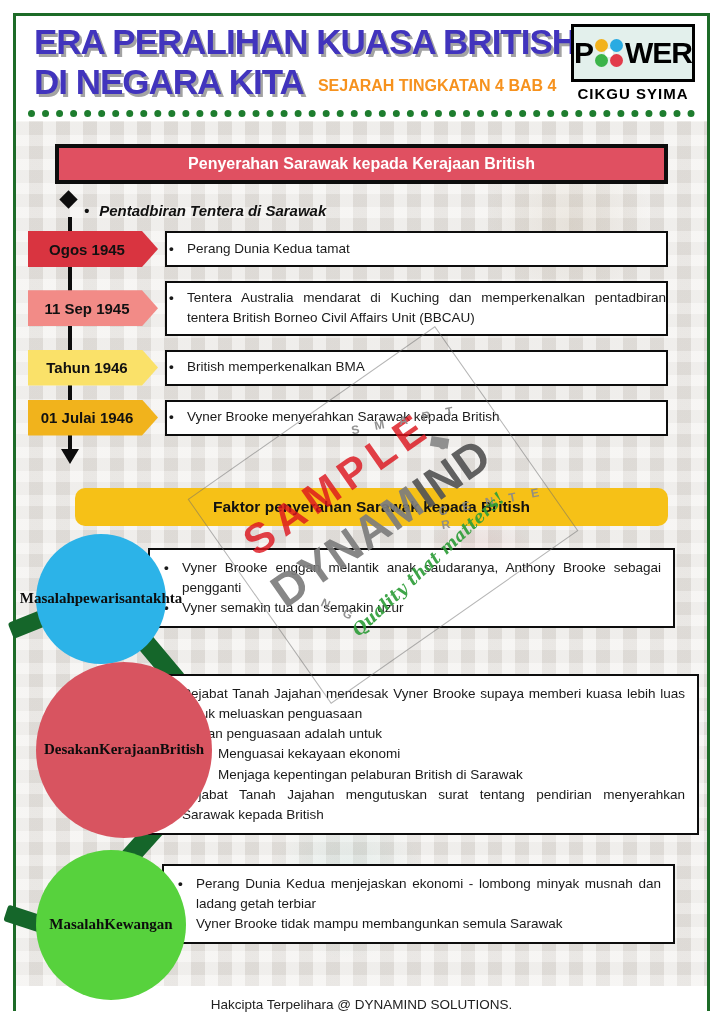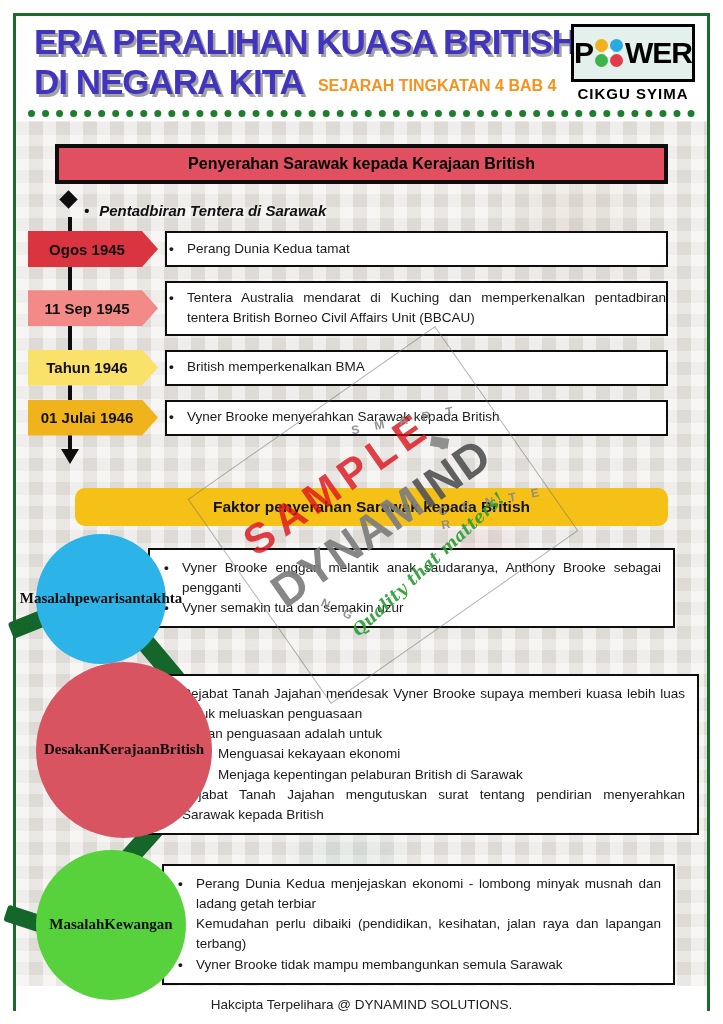--- a/index.html
+++ b/index.html
@@ -45,21 +45,21 @@
     background-image:
       radial-gradient(circle 85px at 67% 52%, rgba(203,73,73,.13), rgba(203,73,73,0) 70%),
       radial-gradient(circle 110px at 48% 88%, rgba(84,170,158,.12), rgba(84,170,158,0) 70%),
       radial-gradient(circle 120px at 80% 12%, rgba(190,170,140,.18), rgba(190,170,140,0) 70%),
       repeating-linear-gradient(90deg, rgba(255,255,255,.45) 0 13px, rgba(120,115,110,.05) 13px 27px),
       repeating-linear-gradient(0deg, rgba(255,255,255,.30) 0 11px, rgba(120,115,110,.05) 11px 24px);
   }
   .banner-red{
     margin:23px 39px 0 39px;height:32px;border:4px solid #0d0d0d;background:#e05061;
     display:flex;align-items:center;justify-content:center;
-    font-weight:700;font-size:16px;color:#000000;
+    font-weight:700;font-size:16px;color:#ffffff;
   }
   .tl-heading{
     margin:18px 0 0 68px;font-weight:700;font-size:15px;color:#111;font-style:italic;
   }
   .tl-heading .blt{margin-right:10px;}
   .spine{position:absolute;left:52px;top:96px;width:4px;height:234px;background:#0d0d0d;z-index:0;}
   .spine-diamond{
     position:absolute;left:46px;top:72px;width:13px;height:13px;background:#0d0d0d;
     transform:rotate(45deg);z-index:1;
   }
@@ -262,21 +262,20 @@
             </ul>
           </div>
 
         <div class="circle circle-green" style="background-color: rgb(87, 210, 61);">
             <div>Masalah</div>
             <div>Kewangan</div>
           </div>
         <div class="fbox fbox3">
             <ul class="bullets">
               <li>Perang Dunia Kedua menjejaskan ekonomi - lombong minyak musnah dan ladang getah terbiar</li>
-              <li>Kemudahan perlu dibaiki (pendidikan, kesihatan, jalan raya dan lapangan terbang)</li>
               <li>Vyner Brooke tidak mampu membangunkan semula Sarawak</li>
             </ul>
           </div>
       </div>
     </div>
 
     <div class="footer">Hakcipta Terpelihara @ DYNAMIND SOLUTIONS.</div>
 
     <div class="stamp">
       <div class="stamp-sample">SAMPLE</div>

